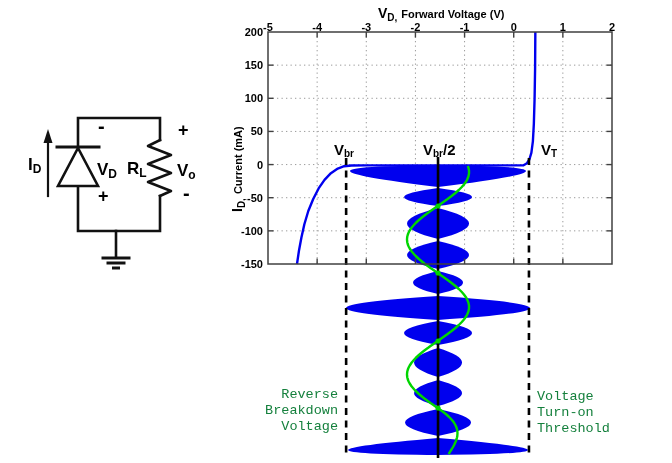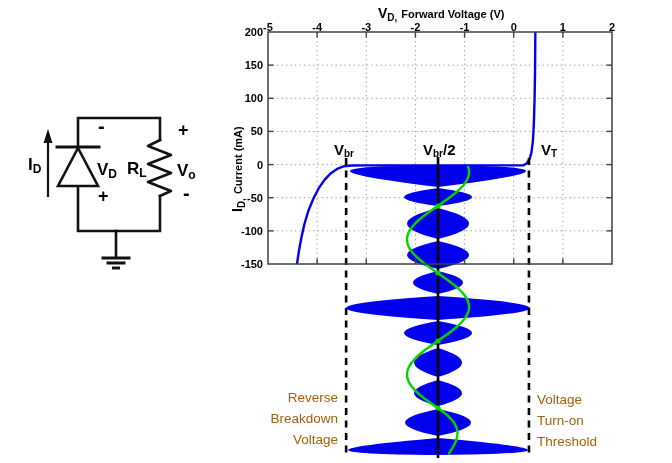--- a/index.html
+++ b/index.html
@@ -1,21 +1,21 @@
 <!DOCTYPE html>
 <html><head>
 <meta charset="utf-8">
 <style>
   html,body{margin:0;padding:0;background:#fff;}
   #app{position:relative;width:672px;height:463px;background:#fff;overflow:hidden;
        font-family:"Liberation Sans",sans-serif;}
   svg{position:absolute;left:0;top:0;}
   svg text{font-family:"Liberation Sans",sans-serif;fill:#000;}
-  .annot{position:absolute;font-size:13.5px;line-height:21px;color:#a16207;
-         white-space:pre-line;font-family:Liberation Sans, sans-serif;}
+  .annot{position:absolute;font-size:13.5px;line-height:16px;color:#15803d;
+         white-space:pre-line;font-family:Liberation Mono, monospace;}
   .annot.right{text-align:left;}
   .annot.left{text-align:right;}
 </style>
 </head>
 <body>
 
 <div id="app">
 
   <svg id="fig" width="672" height="463" viewBox="0 0 672 463">
 

